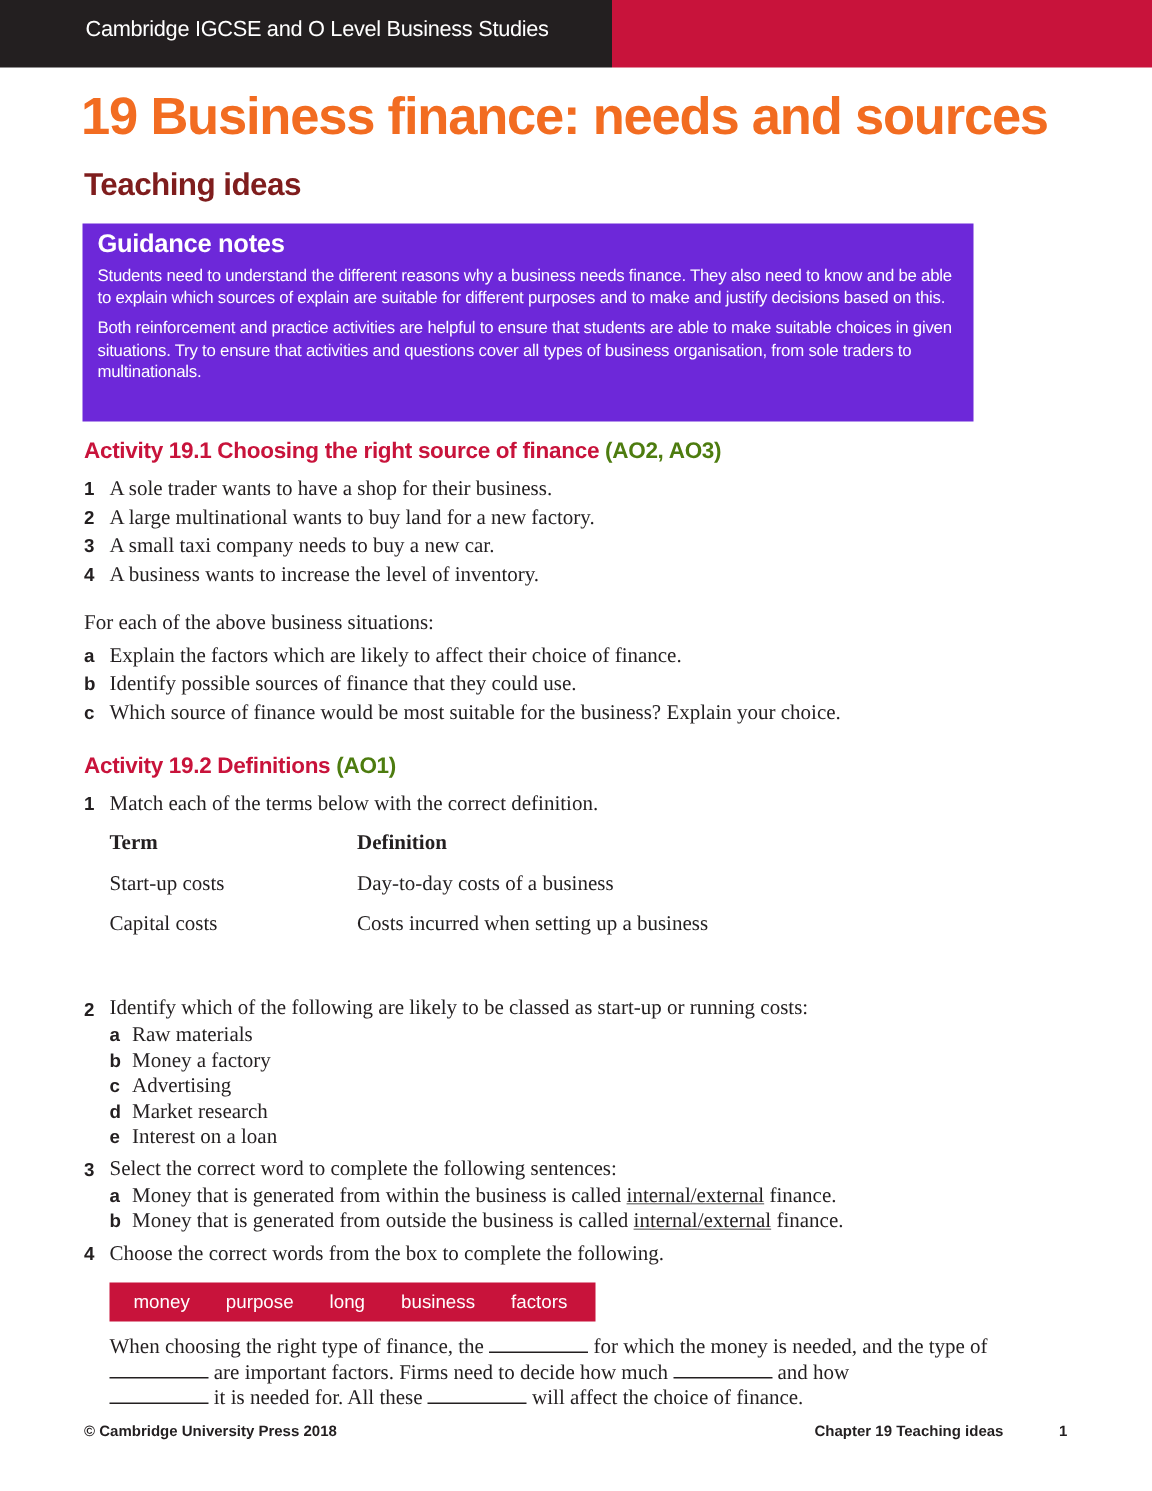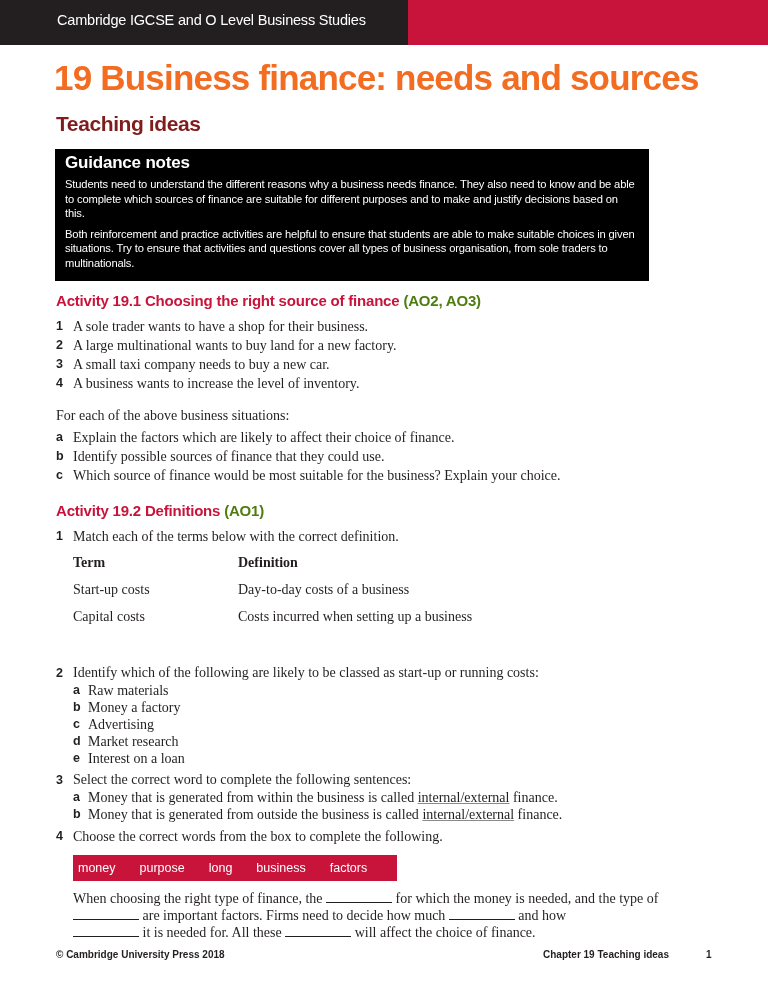--- a/index.html
+++ b/index.html
@@ -9,21 +9,21 @@
   
   .header-bar { position: absolute; left: 0; top: 0; width: 768px; height: 45px; display: flex; }
   .header-dark { width: 408px; height: 45px; background: #231f20; position: relative; }
   .header-red { flex: 1; height: 45px; background: #c8133b; }
   .header-title { position: absolute; left: 57px; top: 12px; color: #ffffff; font-family: "Liberation Sans", sans-serif; font-size: 14.5px; letter-spacing: -0.2px; }
 
   .chapter-title { position: absolute; left: 54px; top: 58px; color: #f26c21; font-family: "Liberation Sans", sans-serif; font-weight: bold; font-size: 35px; letter-spacing: -0.8px; white-space: nowrap; }
   .section-title { position: absolute; left: 56px; top: 112px; color: #7f1d1d; font-family: "Liberation Sans", sans-serif; font-size: 21px; letter-spacing: -0.4px; }
 
   
-  .guidance { position: absolute; left: 55px; top: 149px; width: 594px; height: 132px; background: #000000; color: #ffffff; padding: 4px 10px 0 10px; font-family: "Liberation Sans", sans-serif; }
+  .guidance { position: absolute; left: 55px; top: 149px; width: 594px; height: 132px; background: #6d28d9; color: #ffffff; padding: 4px 10px 0 10px; font-family: "Liberation Sans", sans-serif; }
   .guidance h3 { font-size: 17px; font-weight: bold; margin-bottom: 4px; letter-spacing: -0.2px; }
   .guidance p { font-size: 11.2px; line-height: 14.5px; letter-spacing: -0.15px; margin-bottom: 6px; }
 
   .activity-heading { position: absolute; left: 56px; font-family: "Liberation Sans", sans-serif; font-weight: bold; font-size: 15px; color: #c8133b; letter-spacing: -0.2px; white-space: nowrap; }
   .activity-heading .ao { color: #4d7c0f; font-weight: bold; }
 
   .num-list { position: absolute; left: 56px; font-size: 14px; }
   .num-item { display: flex; height: 19px; line-height: 19px; }
   .num { width: 17px; font-family: "Liberation Sans", sans-serif; font-weight: bold; font-size: 12.5px; }
   .num-item .txt { white-space: nowrap; }
@@ -34,21 +34,21 @@
   .sub-item { display: flex; height: 17px; line-height: 17px; }
   .sub-item .let { width: 15px; font-family: "Liberation Sans", sans-serif; font-weight: bold; font-size: 12.5px; }
 
   .def-table { position: absolute; left: 73px; top: 553px; font-size: 14px; }
   .def-row { display: flex; height: 27px; line-height: 20px; }
   .def-row .c1 { width: 165px; }
   .def-row.hdr { font-weight: bold; }
 
   .u { text-decoration: underline; text-decoration-color: #8a8a8a; }
 
-  .word-box { position: absolute; left: 73px; top: 855px; width: 324px; height: 26px; background: #c8133b; color: #ffffff; font-family: "Liberation Sans", sans-serif; font-size: 12.5px; display: flex; align-items: center; padding-left: 5px; }
+  .word-box { position: absolute; left: 73px; top: 855px; width: 324px; height: 26px; background: #c8133b; color: #ffffff; font-family: "Liberation Sans", sans-serif; font-size: 12.5px; display: flex; align-items: center; padding-left: 16px; }
   .word-box span { margin-right: 24px; }
 
   .para { position: absolute; left: 73px; top: 890px; width: 640px; font-size: 14px; line-height: 17px; }
   .blank { display: inline-block; width: 64px; border-bottom: 1px solid #231f20; height: 12px; vertical-align: baseline; }
 
   .footer { position: absolute; top: 949px; font-family: "Liberation Sans", sans-serif; font-size: 10px; font-weight: bold; color: #231f20; }
 </style>
 </head>
 <body>
 
@@ -57,21 +57,21 @@
     <span class="header-title">Cambridge IGCSE and O Level Business Studies</span>
   </div>
   <div class="header-red"></div>
 </div>
 
 <h1 class="chapter-title">19 Business finance: needs and sources</h1>
 <h2 class="section-title">Teaching ideas</h2>
 
 <div class="guidance">
   <h3>Guidance notes</h3>
-  <p>Students need to understand the different reasons why a business needs finance. They also need to know and be able to complete which sources of finance are suitable for different purposes and to make and justify decisions based on this.</p>
+  <p>Students need to understand the different reasons why a business needs finance. They also need to know and be able to explain which sources of explain are suitable for different purposes and to make and justify decisions based on this.</p>
   <p>Both reinforcement and practice activities are helpful to ensure that students are able to make suitable choices in given situations. Try to ensure that activities and questions cover all types of business organisation, from sole traders to multinationals.</p>
 </div>
 
 <div class="activity-heading" style="top:292px;">
   <span>Activity 19.1 Choosing the right source of finance</span>
   <span class="ao">(AO2, AO3)</span>
 </div>
 
 <div class="num-list" style="top:317px;">
   <div class="num-item">

